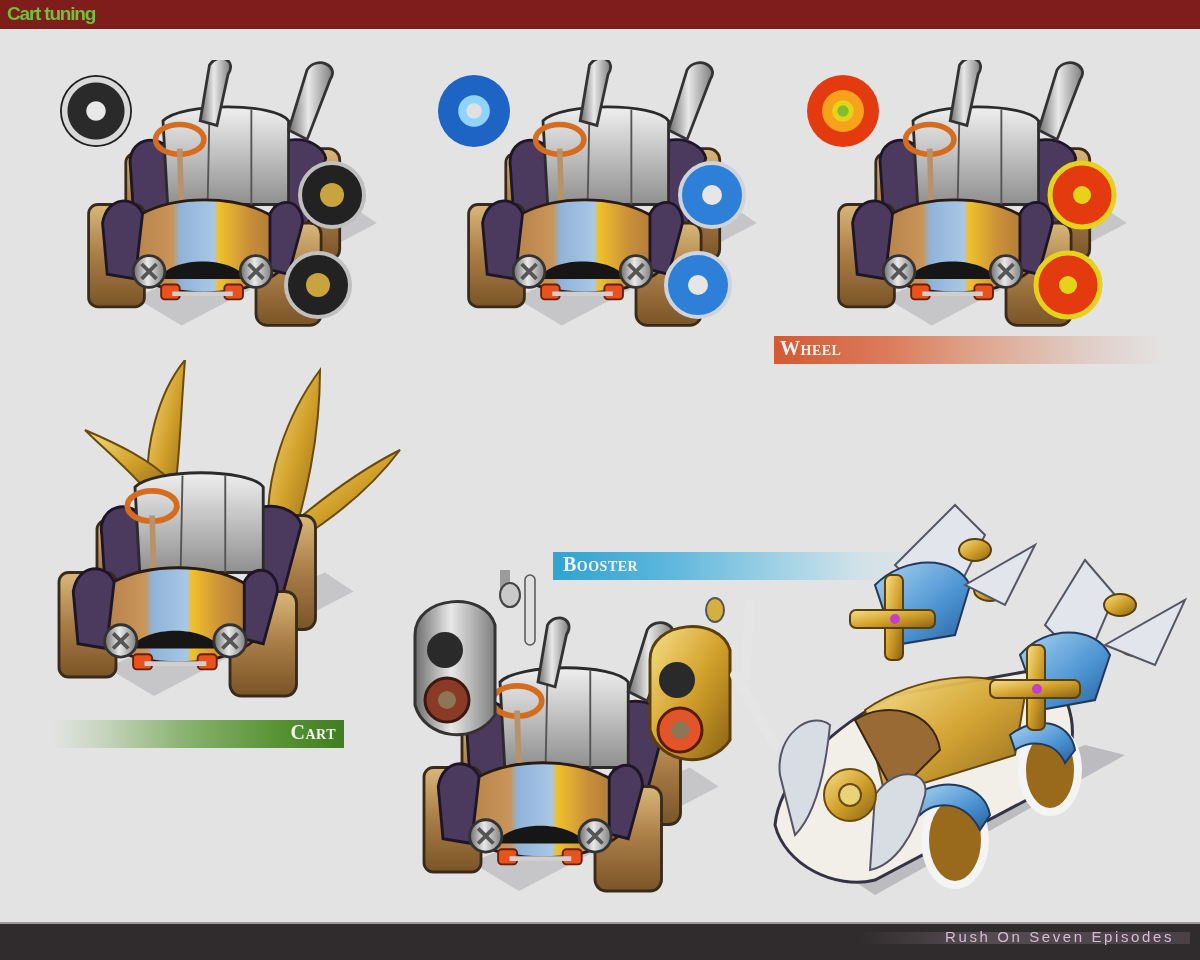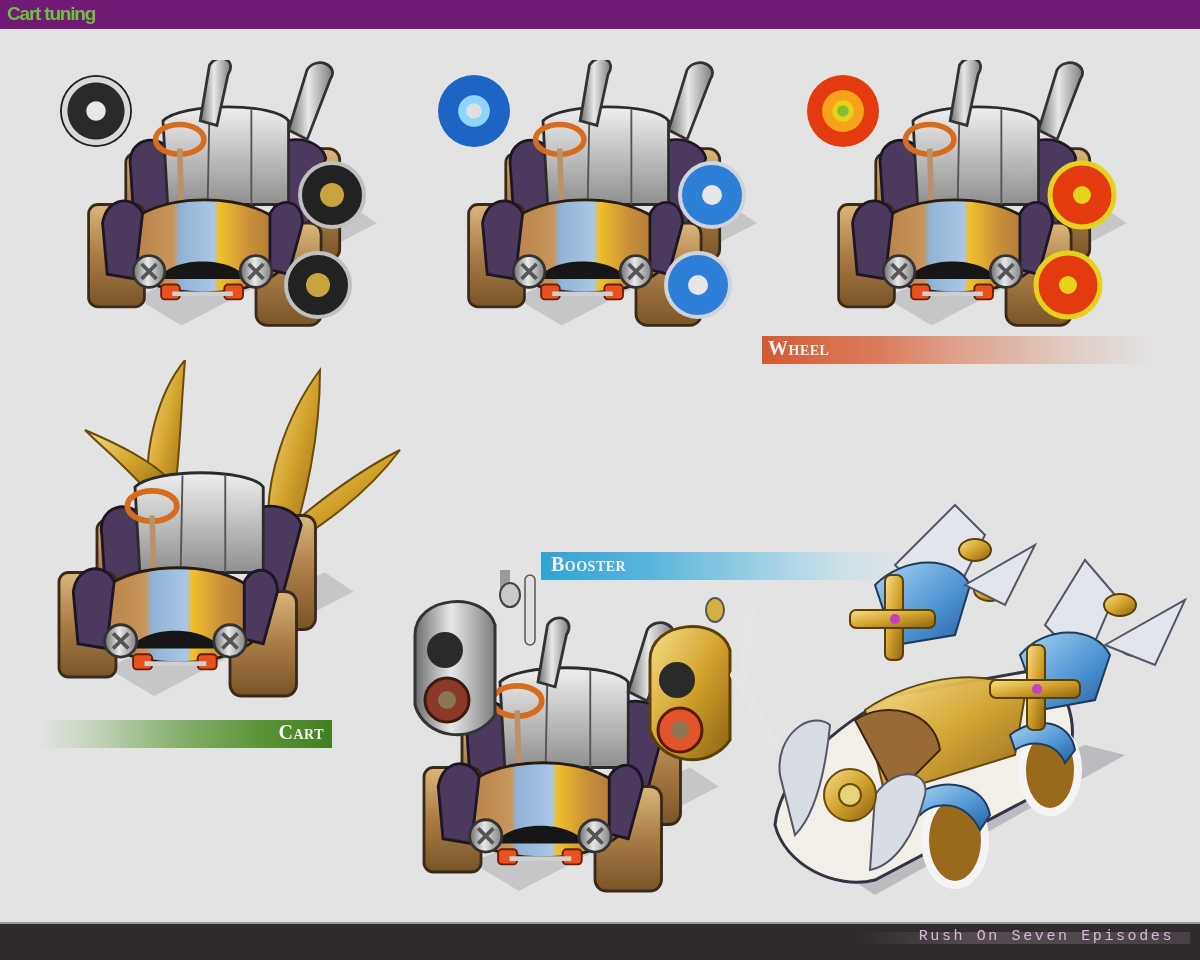--- a/index.html
+++ b/index.html
@@ -1,29 +1,29 @@
 <!DOCTYPE html>
 <html><head>
 <meta charset="utf-8">
 <style>
   * { box-sizing: border-box; margin: 0; padding: 0; }
   html, body { width: 1200px; height: 960px; overflow: hidden; background: #e2e2e2; }
   body { position: relative; font-family: "Liberation Sans", sans-serif; }
 
-  .top-bar { position: absolute; left: 0; top: 0; width: 1200px; height: 29px; background: #701a75; text-decoration: underline; }
+  .top-bar { position: absolute; left: 0; top: 0; width: 1200px; height: 29px; background: #7f1d1d; text-decoration: underline; }
   .page-title { position: absolute; left: 7px; top: 2px; font-family: "Liberation Sans", sans-serif; font-weight: 700; font-size: 19px; letter-spacing: -1.2px; color: #6cc23a; line-height: 24px; }
 
   .canvas { position: absolute; left: 0; top: 29px; width: 1200px; height: 893px; background: #e3e3e3; }
 
   .bottom-bar { position: absolute; left: 0; top: 922px; width: 1200px; height: 38px; background: #302c2d; border-top: 2px solid #9a9a9a; }
   .footer-streak { position: absolute; left: 860px; top: 8px; width: 330px; height: 12px;
     background: linear-gradient(90deg, rgba(120,110,115,0) 0%, rgba(130,115,125,0.45) 35%, rgba(120,105,118,0.35) 100%); }
-  .footer-title { position: absolute; right: 26px; top: 4px; font-family: Liberation Mono, monospace; font-size: 15px; letter-spacing: 2.6px; color: #d9b8d9; }
-
-  .label { position: absolute; height: 28px; font-family: "Liberation Serif", serif; font-weight: 700; color: #f3f3f3; letter-spacing: 0.5px; }
+  .footer-title { position: absolute; right: 26px; top: 4px; font-family: Liberation Sans, sans-serif; font-size: 15px; letter-spacing: 2.6px; color: #d9b8d9; }
+
+  .label { position: absolute; height: 28px; font-family: "Liberation Serif", serif; font-weight: 700; color: #f3f3f3; letter-spacing: 0.5px; margin-left: 12px; }
   .label-text { position: absolute; top: 1px; white-space: nowrap; font-variant: small-caps; font-size: 20px; }
 
   .label-wheel { left: 762px; top: 336px; width: 390px; background: linear-gradient(90deg, #d35a33 0%, #dc7c5c 30%, #dfa994 55%, #e0cdc6 80%, rgba(226,226,226,0) 100%); }
   .label-wheel .label-text { left: 6px; }
   .label-wing { left: 40px; top: 720px; width: 292px; background: linear-gradient(90deg, rgba(226,226,226,0) 0%, #c5d4bd 18%, #8ab372 45%, #5b9538 75%, #3f7f1f 100%); }
   .label-wing .label-text { right: 8px; }
   .label-booster { left: 541px; top: 552px; width: 370px; background: linear-gradient(90deg, #31a3d2 0%, #5bb5dc 30%, #99cfe4 58%, #cfe1e8 82%, rgba(226,226,226,0) 100%); }
   .label-booster .label-text { left: 10px; }
 
   .art { position: absolute; }

